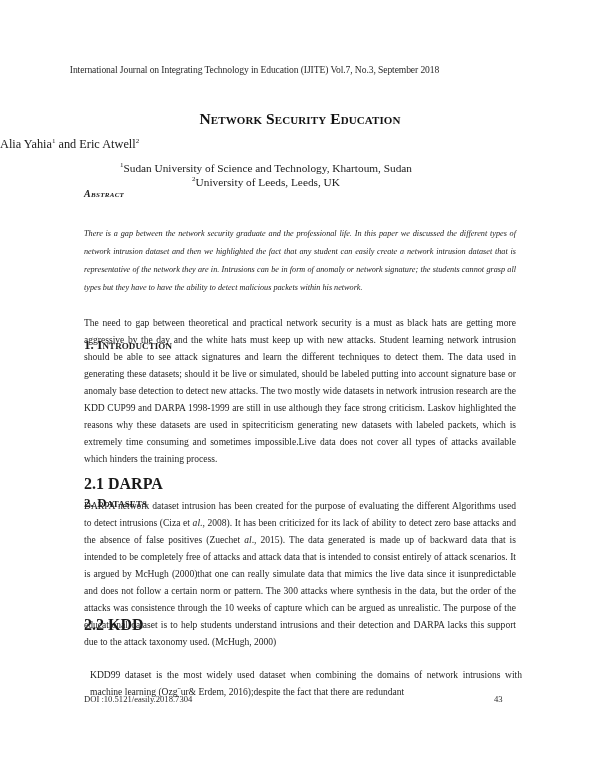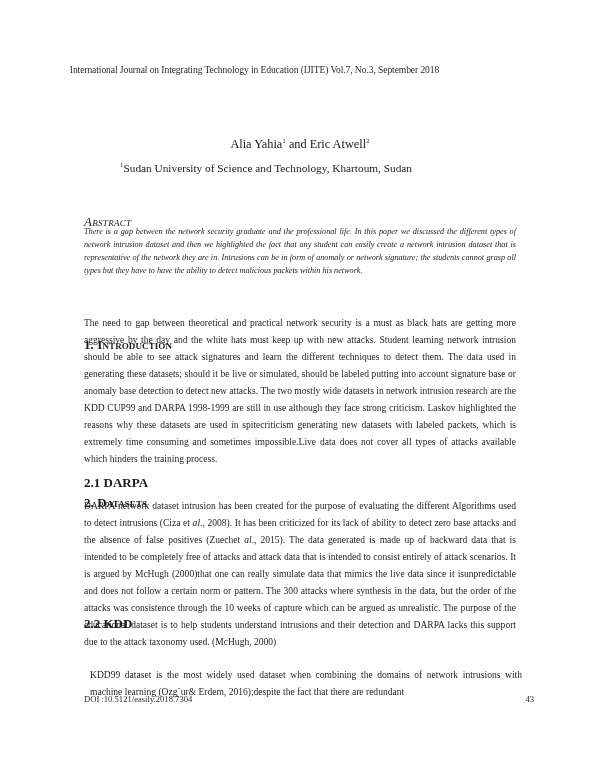--- a/index.html
+++ b/index.html
@@ -39,109 +39,110 @@
       line-height: 22px;
       font-variant: small-caps;
       letter-spacing: 0.1px;
       margin: 0;
       color: #111;
     }
     .authors {
       position: absolute;
       top: 137px;
       left: 0; width: 600px;
-      text-align: center;
+      text-align: left;
       font-size: 12.3px;
     }
     sup { font-size: 7px; vertical-align: super; line-height: 0; }
     .affil {
       position: absolute;
       top: 161px;
       left: 0; width: 532px;
       text-align: center;
       font-size: 11.3px;
       line-height: 14px;
     }
     .abstract-head {
       position: absolute;
-      top: 214px;
+      top: 188px;
       left: 84px;
-      font-size: 13px;
-      font-weight: normal;
+      font-size: 10px;
+      font-weight: bold;
       font-style: italic;
       font-variant: small-caps;
       letter-spacing: 0.3px;
     }
     .abstract-body {
       position: absolute;
       top: 225px;
       left: 84px; width: 432px;
       font-size: 8.2px;
       font-style: italic;
-      line-height: 13px;
+      line-height: 18px;
       text-align: justify;
       color: #222;
     }
     .h1 {
       position: absolute;
       left: 84px;
       font-size: 13px;
       font-weight: bold;
       font-variant: small-caps;
       letter-spacing: 0.1px;
       margin-top: 45px;
     }
     .h2 {
       position: absolute;
       left: 84px;
-      font-size: 13px;
+      font-size: 16px;
       font-weight: bold;
     }
     .para {
       position: absolute;
       left: 84px; width: 432px;
       font-size: 9.55px;
       line-height: 17px;
       text-align: justify;
       color: #1e1e1e;
     }
     .footer-doi {
       position: absolute;
       top: 694px;
       left: 84px;
       font-size: 8.6px;
       color: #2a2a2a;
     }
     .footer-page {
       position: absolute;
       top: 694px;
-      left: 512px; width: 22px;
-      text-align: right;
+      left: 494px; width: 22px;
       font-size: 8.6px;
       color: #2a2a2a;
     }
     em { font-style: italic; font-family: Liberation Serif, serif; }
   </style>
 </head>
 <body>
 
 <div class="page">
 
   <div class="running-header">International Journal on Integrating Technology in Education (IJITE) Vol.7, No.3, September 2018</div>
 
   <h1 class="title">
     <br>
+    <span>Network Security Education</span>
   </h1>
 
   <div class="authors">
     <span>Alia Yahia</span><sup>1</sup><span> and </span><span>Eric Atwell</span><sup>2</sup>
   </div>
 
   <div class="affil">
     <div><sup>1</sup><span>Sudan University of Science and Technology, Khartoum, Sudan</span></div>
+    <div><sup>2</sup><span>University of Leeds, Leeds, UK</span></div>
   </div>
 
   <div class="abstract-head">Abstract</div>
   <p class="abstract-body" style="margin:0;">There is a gap between the network security graduate and the professional life. In this paper we discussed the different types of network intrusion dataset and then we highlighted the fact that any student can easily create a network intrusion dataset that is representative of the network they are in. Intrusions can be in form of anomaly or network signature; the students cannot grasp all types but they have to have the ability to detect malicious packets within his network.</p>
 
   <div class="h1" style="top:292px;">1. Introduction</div>
   <p class="para" style="top:314px; margin:0;">The need to gap between theoretical and practical network security is a must as black hats are getting more aggressive by the day and the white hats must keep up with new attacks. Student learning network intrusion should be able to see attack signatures and learn the different techniques to detect them. The data used in generating these datasets; should it be live or simulated, should be labeled putting into account signature base or anomaly base detection to detect new attacks. The two mostly wide datasets in network intrusion research are the KDD CUP99 and DARPA 1998-1999 are still in use although they face strong criticism. Laskov highlighted the reasons why these datasets are used in spitecriticism generating new datasets with labeled packets, which is extremely time consuming and sometimes impossible.Live data does not cover all types of attacks available which hinders the training process.</p>
 
   <div class="h1" style="top:450px;">2. Datasets</div>
 

